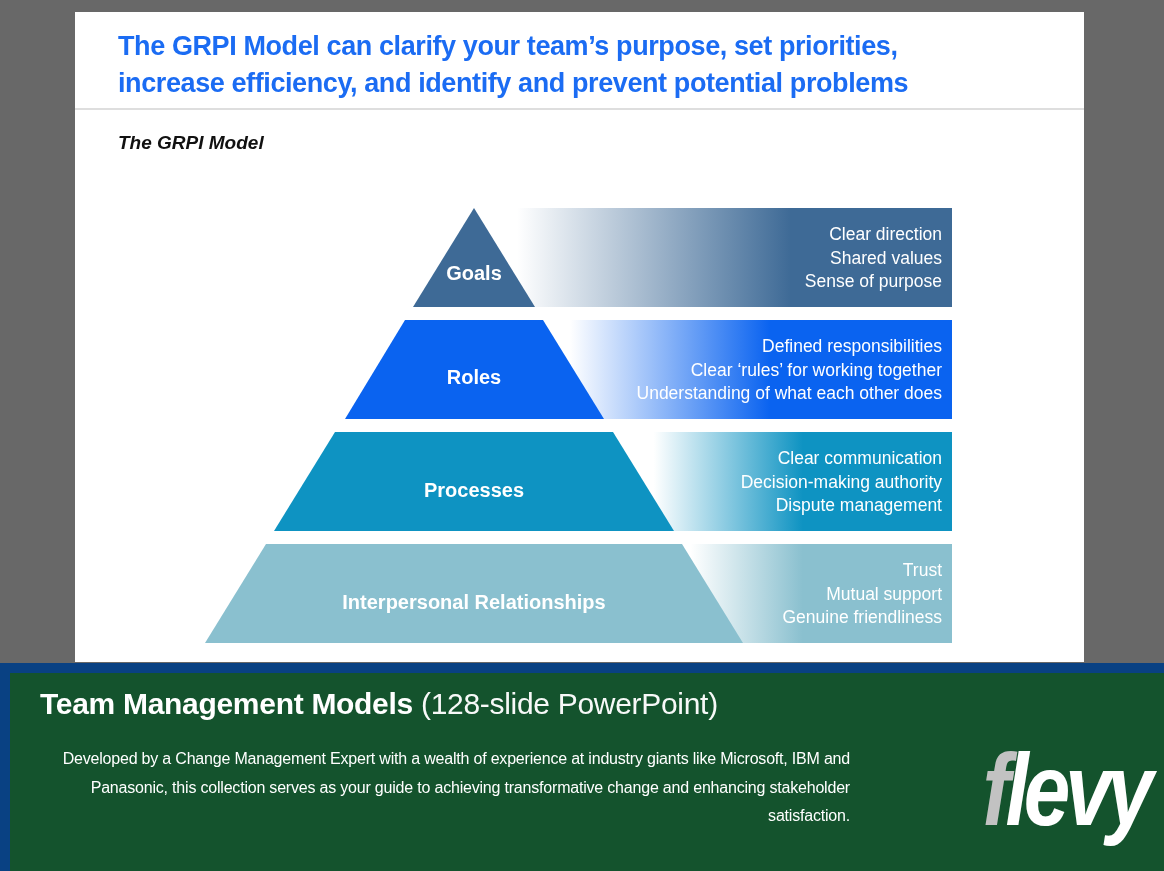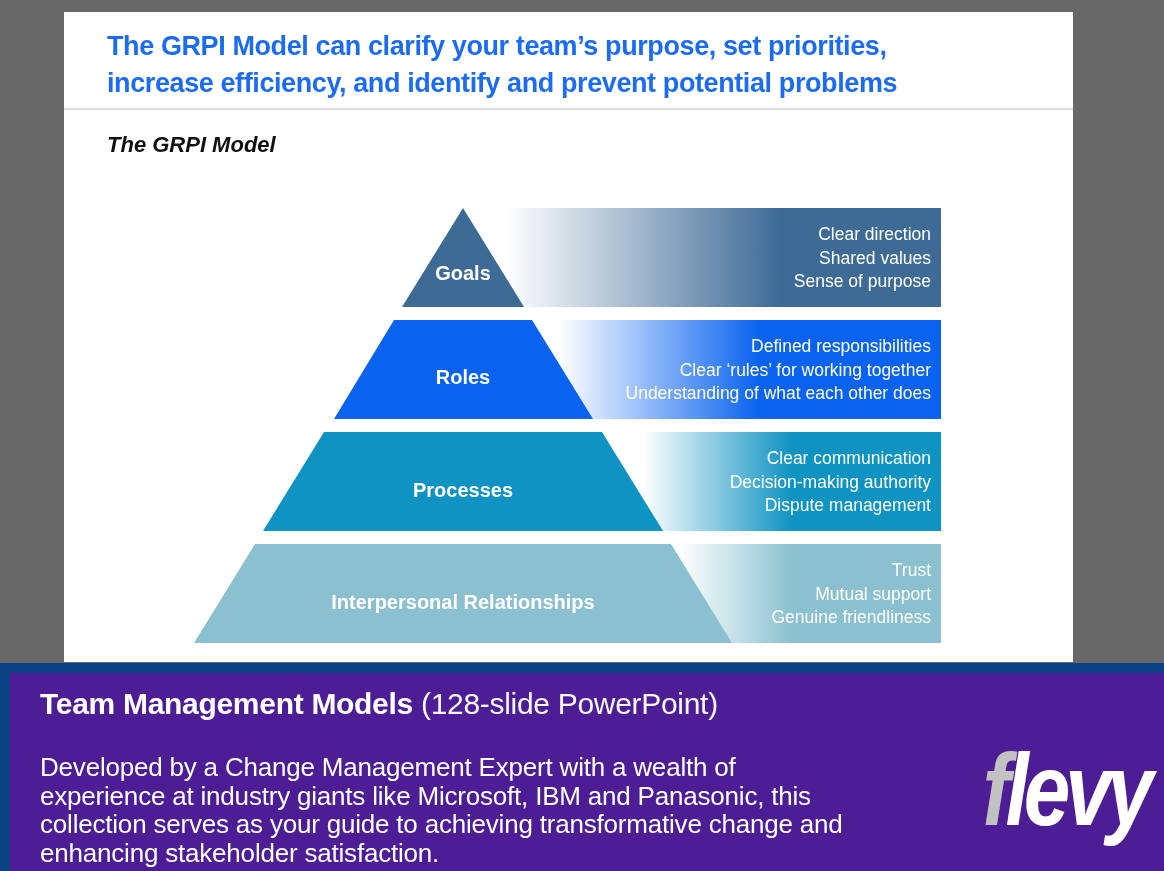--- a/index.html
+++ b/index.html
@@ -2,45 +2,45 @@
 <html><head>
 <meta charset="utf-8">
 <style>
   * { margin:0; padding:0; box-sizing:border-box; }
   html,body { width:1164px; height:871px; overflow:hidden; }
   body { font-family:"Liberation Sans", sans-serif; }
 
   .stage { position:relative; width:1164px; height:871px; background:#686868; }
 
   
-  .slide { position:absolute; left:64px; top:12px; width:1009px; height:650px; background:#ffffff; }
+  .slide { position:absolute; left:75px; top:12px; width:1009px; height:650px; background:#ffffff; }
   .slide-title {
     position:absolute; left:43px; top:16px; width:845px;
     font-size:27px; line-height:37px; font-weight:bold; letter-spacing:-0.4px;
     color:#1b6cf3;
   }
   .header-divider { position:absolute; left:0; top:96px; width:1009px; height:2px; background:#dedede; }
   .slide-subtitle {
     position:absolute; left:43px; top:120px;
-    font-size:22px; font-weight:bold; font-style:italic; color:#111111;
+    font-size:19px; font-weight:bold; font-style:italic; color:#111111;
   }
 
   .pyramid { position:absolute; left:0; top:196px; width:1009px; height:435px; }
   .py-label { font-family:"Liberation Sans", sans-serif; font-size:20px; font-weight:bold; fill:#ffffff; }
   .bar-text { font-family:"Liberation Sans", sans-serif; font-size:17.5px; fill:#ffffff; }
 
   
   .banner { position:absolute; left:0; top:663px; width:1164px; height:208px; background:#094183; }
-  .banner-panel { position:absolute; left:10px; top:10px; right:0; bottom:0; background:#4c1d95;padding-left:45px; }
+  .banner-panel { position:absolute; left:10px; top:10px; right:0; bottom:0; background:#14532d;padding-left:45px; }
   .banner-title { position:absolute; left:30px; top:14px; white-space:nowrap; color:#ffffff; font-size:30px; }
   .bt-main { font-weight:bold; letter-spacing:-0.3px; }
   .bt-suffix { font-weight:normal; opacity:0.97; letter-spacing:-0.3px; }
   .banner-desc {
-    position:absolute; left:30px; top:80px; width:810px;
-    color:#ffffff; font-size:26px; line-height:28.5px; letter-spacing:-0.2px;
+    position:absolute; left:30px; top:72px; width:810px;
+    color:#ffffff; font-size:16px; line-height:28.5px; letter-spacing:-0.2px;text-align:right;
   }
   .banner-link {
     position:absolute; left:30px; top:161px; white-space:nowrap;
     color:#e8b93a; font-size:17px;
   }
   .flevy-logo {
     position:absolute; right:16px; top:66px;
     font-size:102px; font-weight:bold; font-style:italic; line-height:1;
     letter-spacing:-6px; white-space:nowrap;
     transform:scaleX(0.82); transform-origin:100% 50%;

